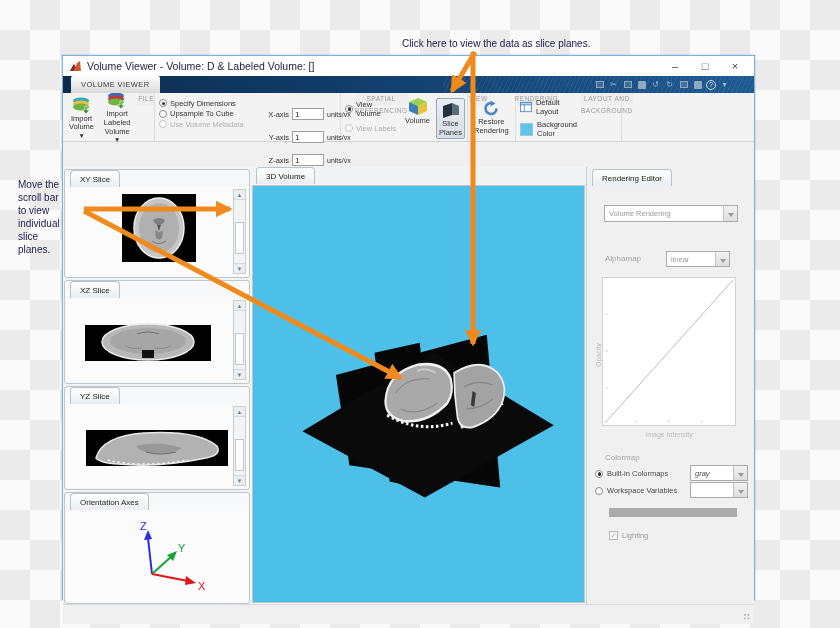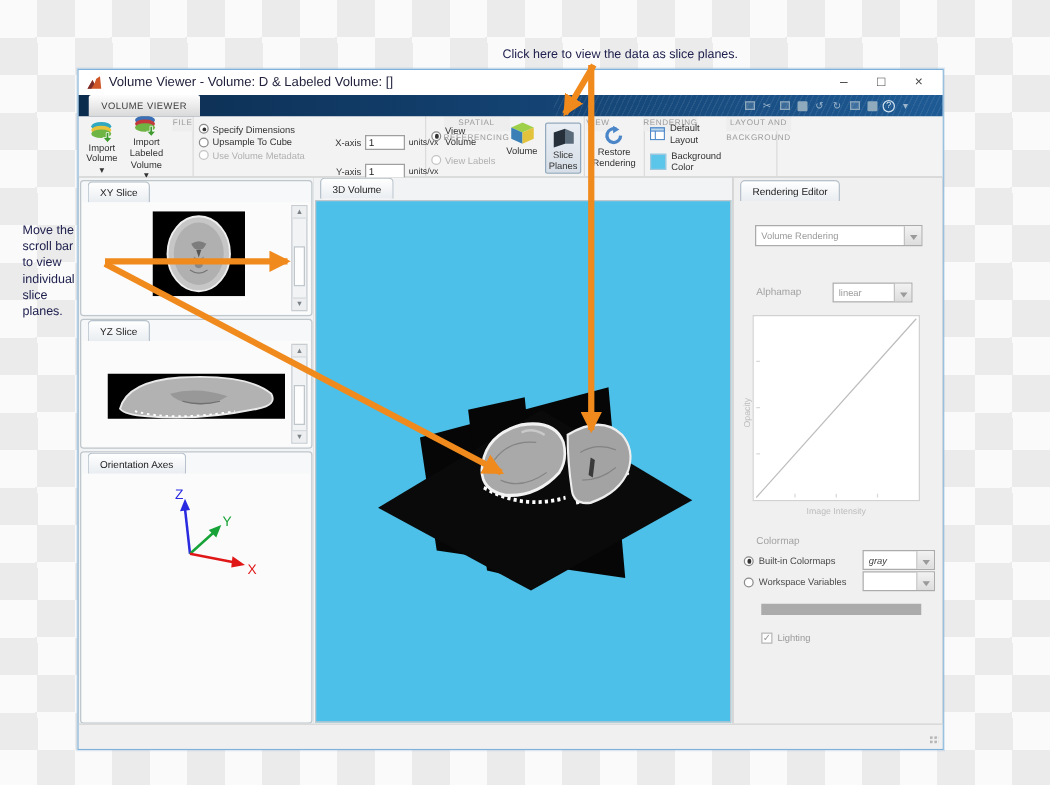--- a/index.html
+++ b/index.html
@@ -46,21 +46,21 @@
   .rrow.dis{color:#b0b0b0;}
   .fld-row{display:flex;align-items:center;gap:3px;margin:11px 0;}
   .fld-label{font-size:7.5px;color:#333;width:26px;text-align:right;}
   .fld-input{width:32px;height:12px;border:1px solid #9f9f9f;background:#fff;font-size:8px;padding:0 2px;color:#222;}
   .fld-unit{font-size:7px;color:#333;}
   .sbtn{background:linear-gradient(#e9eef4,#d6dee7);border:1px solid #93a9bd;border-radius:2px;}
   .swatch{width:13px;height:13px;border:1px solid #9ec7dd;flex:none;}
   .lrow{display:flex;align-items:center;gap:4px;font-size:7.5px;color:#333;margin:2px 0;}
 
   
-  .content{display:flex;height:437px;background:#a3a3a3;}
+  .content{display:flex;height:437px;background:#0ea5e9;margin-top:25px;}
   .lcol{width:188px;flex:none;display:flex;flex-direction:column;padding:2px 1px 0 1px;gap:2px;background:#f2f3f4;}
   .ccol{flex:1 1 auto;position:relative;background:#f2f3f4;padding:0 1px;}
   .rcol{width:168px;flex:none;position:relative;background:#f0f0f0;border-left:1px solid #cfcfcf;}
 
   .panel{position:relative;border:1px solid #bfc6cc;border-radius:3px;background:#f7f8f9;}
   .ptab{position:absolute;left:5px;top:0;height:17px;padding:0 9px;background:linear-gradient(#ffffff,#e9edf1);
     border:1px solid #b7c2cc;border-bottom:none;border-radius:4px 4px 0 0;font-size:8px;color:#222;display:flex;align-items:center;}
   .pbody{position:absolute;left:1px;right:1px;top:17px;bottom:1px;background:#fbfbfc;overflow:hidden;}
 
   .sbar{position:absolute;right:2px;top:2px;bottom:2px;width:13px;border:1px solid #c8cdd2;background:#f2f3f4;display:flex;flex-direction:column;}
@@ -291,20 +291,38 @@
               <path d="M30,47 q7,5 14,0" stroke="#777" fill="none"></path>
             </svg>
             <div class="sbar">
               <div class="sb-btn">▲</div>
               <div class="sb-thumb"></div>
               <div class="sb-btn bot">▼</div>
             </div>
           </div>
         </div>
 
+        <div class="panel" style="height:104px;">
+          <div class="ptab">XZ Slice</div>
+          <div class="pbody">
+            <svg style="position:absolute;left:19px;top:24px;" width="126" height="42" viewBox="0 0 126 42">
+              <rect x="0" y="3" width="126" height="36" fill="#000"></rect>
+              <ellipse cx="63" cy="20" rx="46" ry="18" fill="#b8b8b8" stroke="#e9e9e9" stroke-width="1.5"></ellipse>
+              <ellipse cx="63" cy="19" rx="38" ry="13" fill="#a6a6a6"></ellipse>
+              <path d="M52,12 q11,-4 22,0" stroke="#6f6f6f" fill="none"></path>
+              <rect x="57" y="28" width="12" height="8" fill="#111"></rect>
+              <path d="M40,24 q8,4 16,2 M70,26 q9,2 16,-2" stroke="#8a8a8a" fill="none"></path>
+            </svg>
+            <div class="sbar">
+              <div class="sb-btn">▲</div>
+              <div class="sb-thumb"></div>
+              <div class="sb-btn bot">▼</div>
+            </div>
+          </div>
+        </div>
 
         <div class="panel" style="height:104px;">
           <div class="ptab">YZ Slice</div>
           <div class="pbody">
             <svg style="position:absolute;left:20px;top:22px;" width="142" height="44" viewBox="0 0 142 44">
               <rect x="0" y="4" width="142" height="36" fill="#000"></rect>
               <path d="M10,32 Q16,10 58,7 Q112,4 131,20 Q136,29 120,32 Q72,42 32,38 Q14,37 10,32 Z" fill="#b2b2b2" stroke="#e9e9e9" stroke-width="1.5"></path>
               <path d="M50,20 q22,-6 46,2 q-12,8 -28,6 q-14,-2 -18,-8z" fill="#989898"></path>
               <path d="M60,26 q14,4 30,0" stroke="#6f6f6f" fill="none"></path>
               <path d="M22,34 q30,8 80,0" stroke="#fff" stroke-width="1.5" stroke-dasharray="2 3" fill="none"></path>

